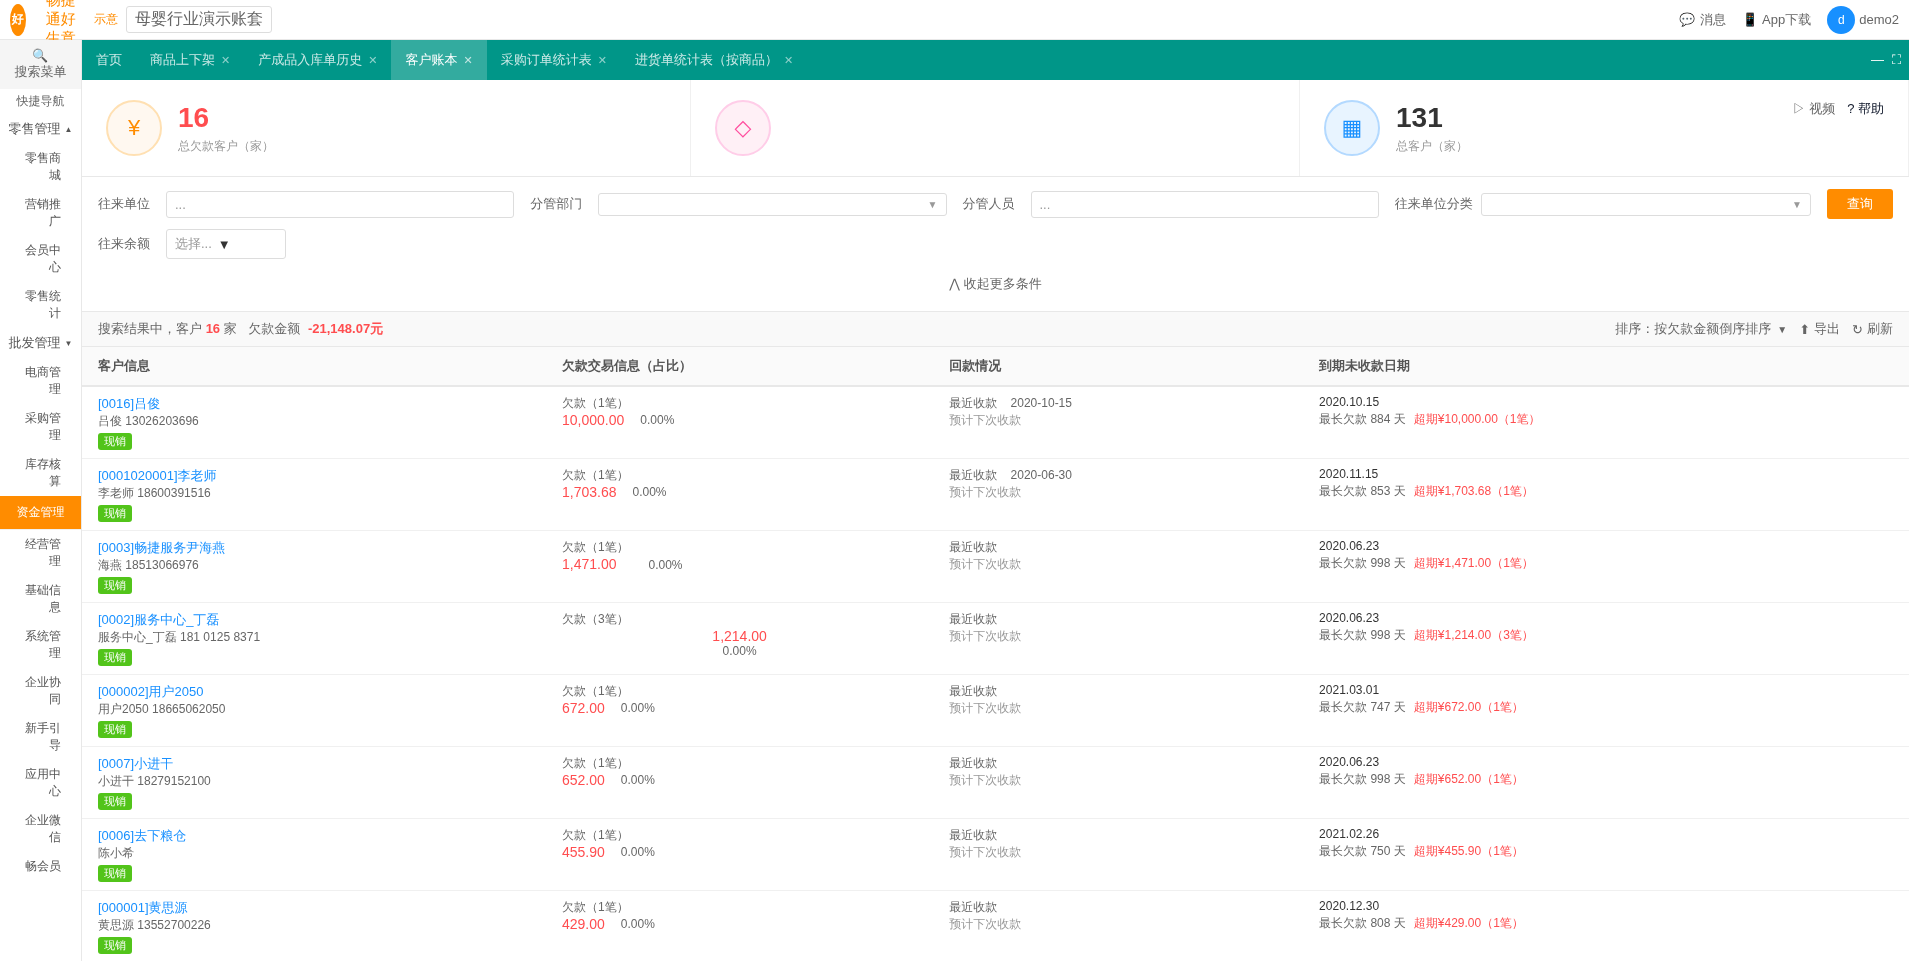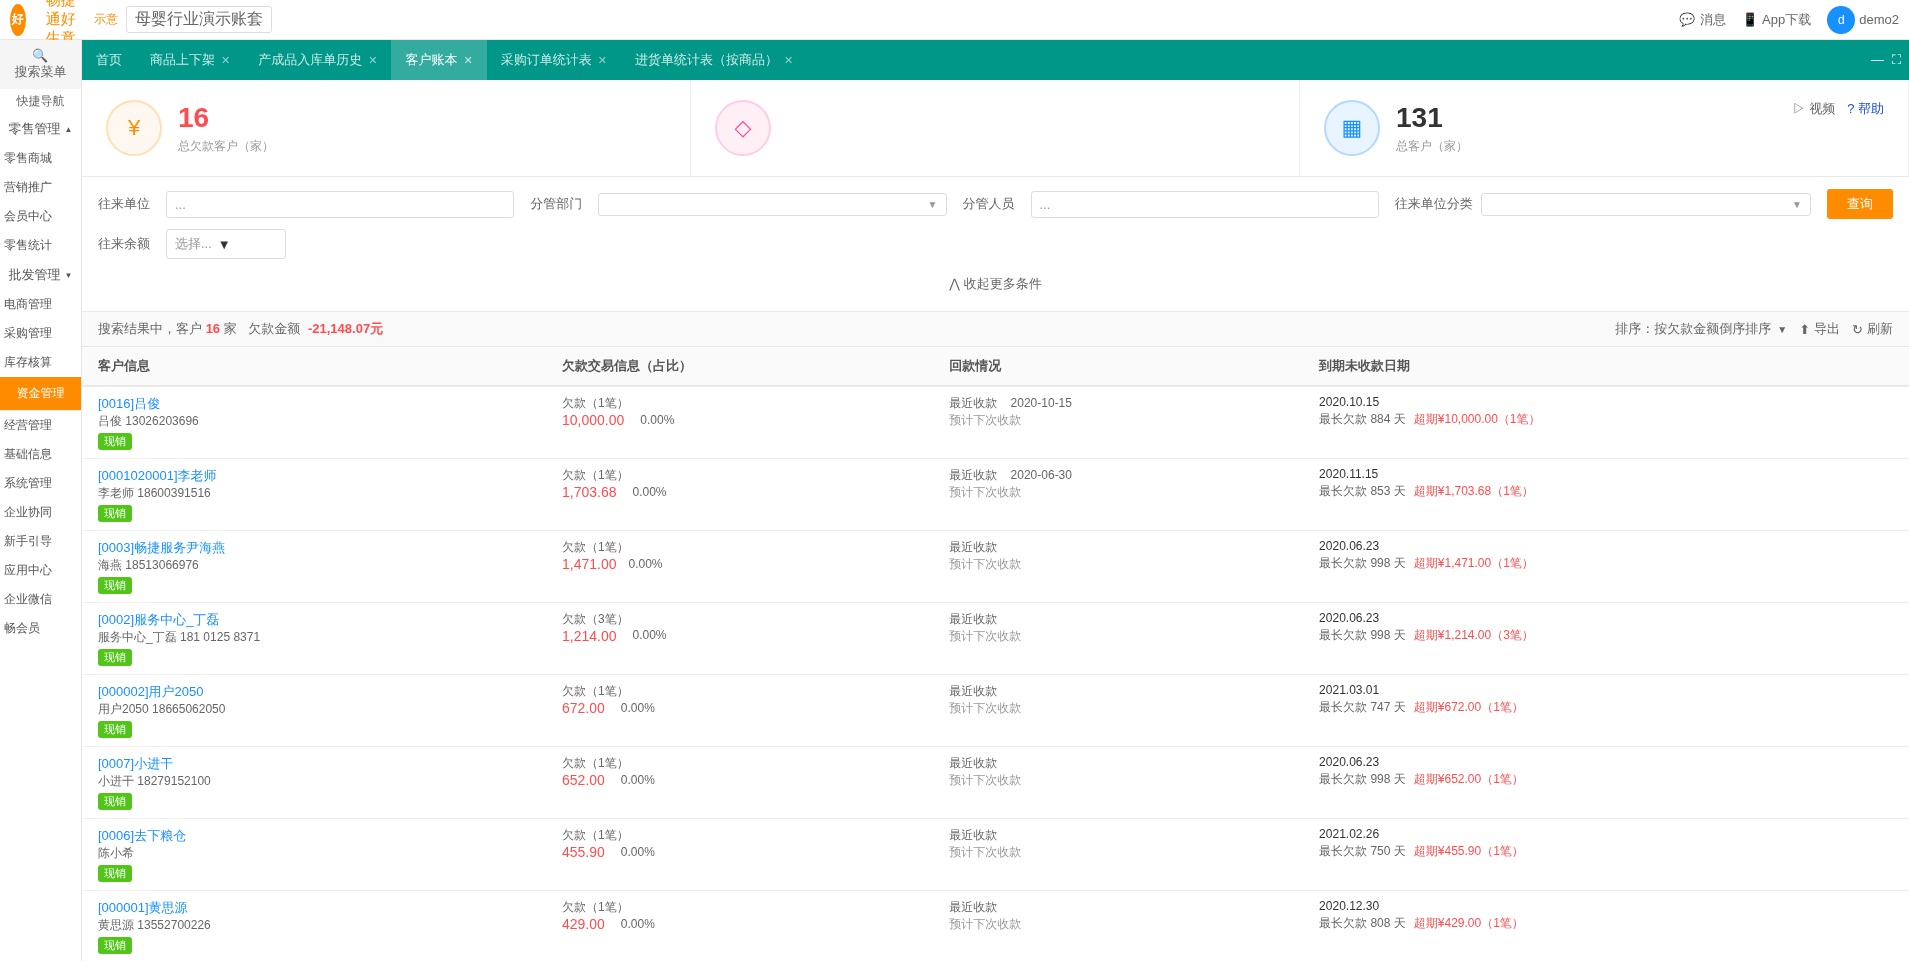--- a/index.html
+++ b/index.html
@@ -17,21 +17,21 @@
     .avatar { width: 28px; height: 28px; border-radius: 50%; background: #1890ff; display: flex; align-items: center; justify-content: center; color: white; font-size: 12px; }
     
     .main-layout { display: flex; flex: 1; overflow: hidden; }
     
     
     .sidebar { width: 82px; background: #fff; border-right: 1px solid #e8e8e8; display: flex; flex-direction: column; overflow-y: auto; flex-shrink: 0; }
     .sidebar-search { padding: 8px; background: #f5f5f5; cursor: pointer; text-align: center; color: #666; font-size: 12px; }
     .sidebar-nav-label { font-size: 12px; color: #666; text-align: center; padding: 4px 0; cursor: pointer; }
     .sidebar-item { padding: 8px 4px; text-align: center; cursor: pointer; color: #555; font-size: 12px; border-bottom: 1px solid #f0f0f0; }
     .sidebar-item.active { background: #ff8c00; color: white; }
-    .sidebar-sub-item { padding: 6px 4px; text-align: left; cursor: pointer; color: #555; font-size: 12px; }
+    .sidebar-sub-item { padding: 6px 20px; text-align: right; cursor: pointer; color: #555; font-size: 12px; }
     .sidebar-section { padding: 6px 4px; display: flex; align-items: center; justify-content: center; gap: 4px; font-size: 12px; color: #555; cursor: pointer; }
     .triangle { font-size: 8px; }
     
     
     .content-area { flex: 1; display: flex; flex-direction: column; overflow: hidden; }
     
     
     .tab-bar { display: flex; background: #009688; height: 40px; align-items: center; flex-shrink: 0; }
     .tab-item { display: flex; align-items: center; padding: 0 14px; height: 100%; color: rgba(255,255,255,0.8); cursor: pointer; font-size: 13px; gap: 6px; white-space: nowrap; }
     .tab-item.active { background: rgba(255,255,255,0.2); color: #fff; }
@@ -206,21 +206,21 @@
           <div class="stat-icon blue">▦</div>
           <div class="stat-info">
             <div class="stat-value black">131</div>
             <div class="stat-label">总客户（家）</div>
           </div>
           <div class="stat-top-right">
             <span style="cursor:pointer; color:#666;">
               <span>▷ </span>
               <span>视频</span>
             </span>
-            <span style="cursor:pointer; color:#1d4ed8;">
+            <span style="cursor:pointer; color:#0f172a;">
               <span>? </span>
               <span>帮助</span>
             </span>
           </div>
         </div>
       </div>
 
       <div class="filter-area">
         <div class="filter-row">
           <div class="filter-group">
@@ -352,21 +352,21 @@
     </td>
   </tr>
               <tr>
     <td>
       <div class="customer-name">[0003]畅捷服务尹海燕</div>
       <div class="customer-phone">海燕  18513066976</div>
       <span class="tag-green">现销</span>
     </td>
     <td>
       <div class="debt-count">欠款（1笔）</div>
-      <div style="display:flex; align-items:center; gap:12px;">
+      <div style="display:flex; align-items:flex-end; gap:32px;">
         <span class="debt-amount" style="cursor:pointer;">1,471.00</span>
         <span class="debt-percent">0.00%</span>
       </div>
     </td>
     <td>
       <div class="recent-date">最近收款&nbsp;&nbsp;&nbsp;&nbsp;</div>
       <div class="next-collect">预计下次收款</div>
     </td>
     <td>
       <div class="overdue-date">2020.06.23</div>
@@ -377,21 +377,21 @@
     </td>
   </tr>
               <tr>
     <td>
       <div class="customer-name">[0002]服务中心_丁磊</div>
       <div class="customer-phone">服务中心_丁磊  181 0125 8371</div>
       <span class="tag-green">现销</span>
     </td>
     <td>
       <div class="debt-count">欠款（3笔）</div>
-      <div style="display:flex; align-items:flex-start; gap:16px;">
+      <div style="display:flex; align-items:center; flex-direction:column;">
         <span class="debt-amount" style="cursor:pointer;">1,214.00</span>
         <span class="debt-percent">0.00%</span>
       </div>
     </td>
     <td>
       <div class="recent-date">最近收款&nbsp;&nbsp;&nbsp;&nbsp;</div>
       <div class="next-collect">预计下次收款</div>
     </td>
     <td>
       <div class="overdue-date">2020.06.23</div>

